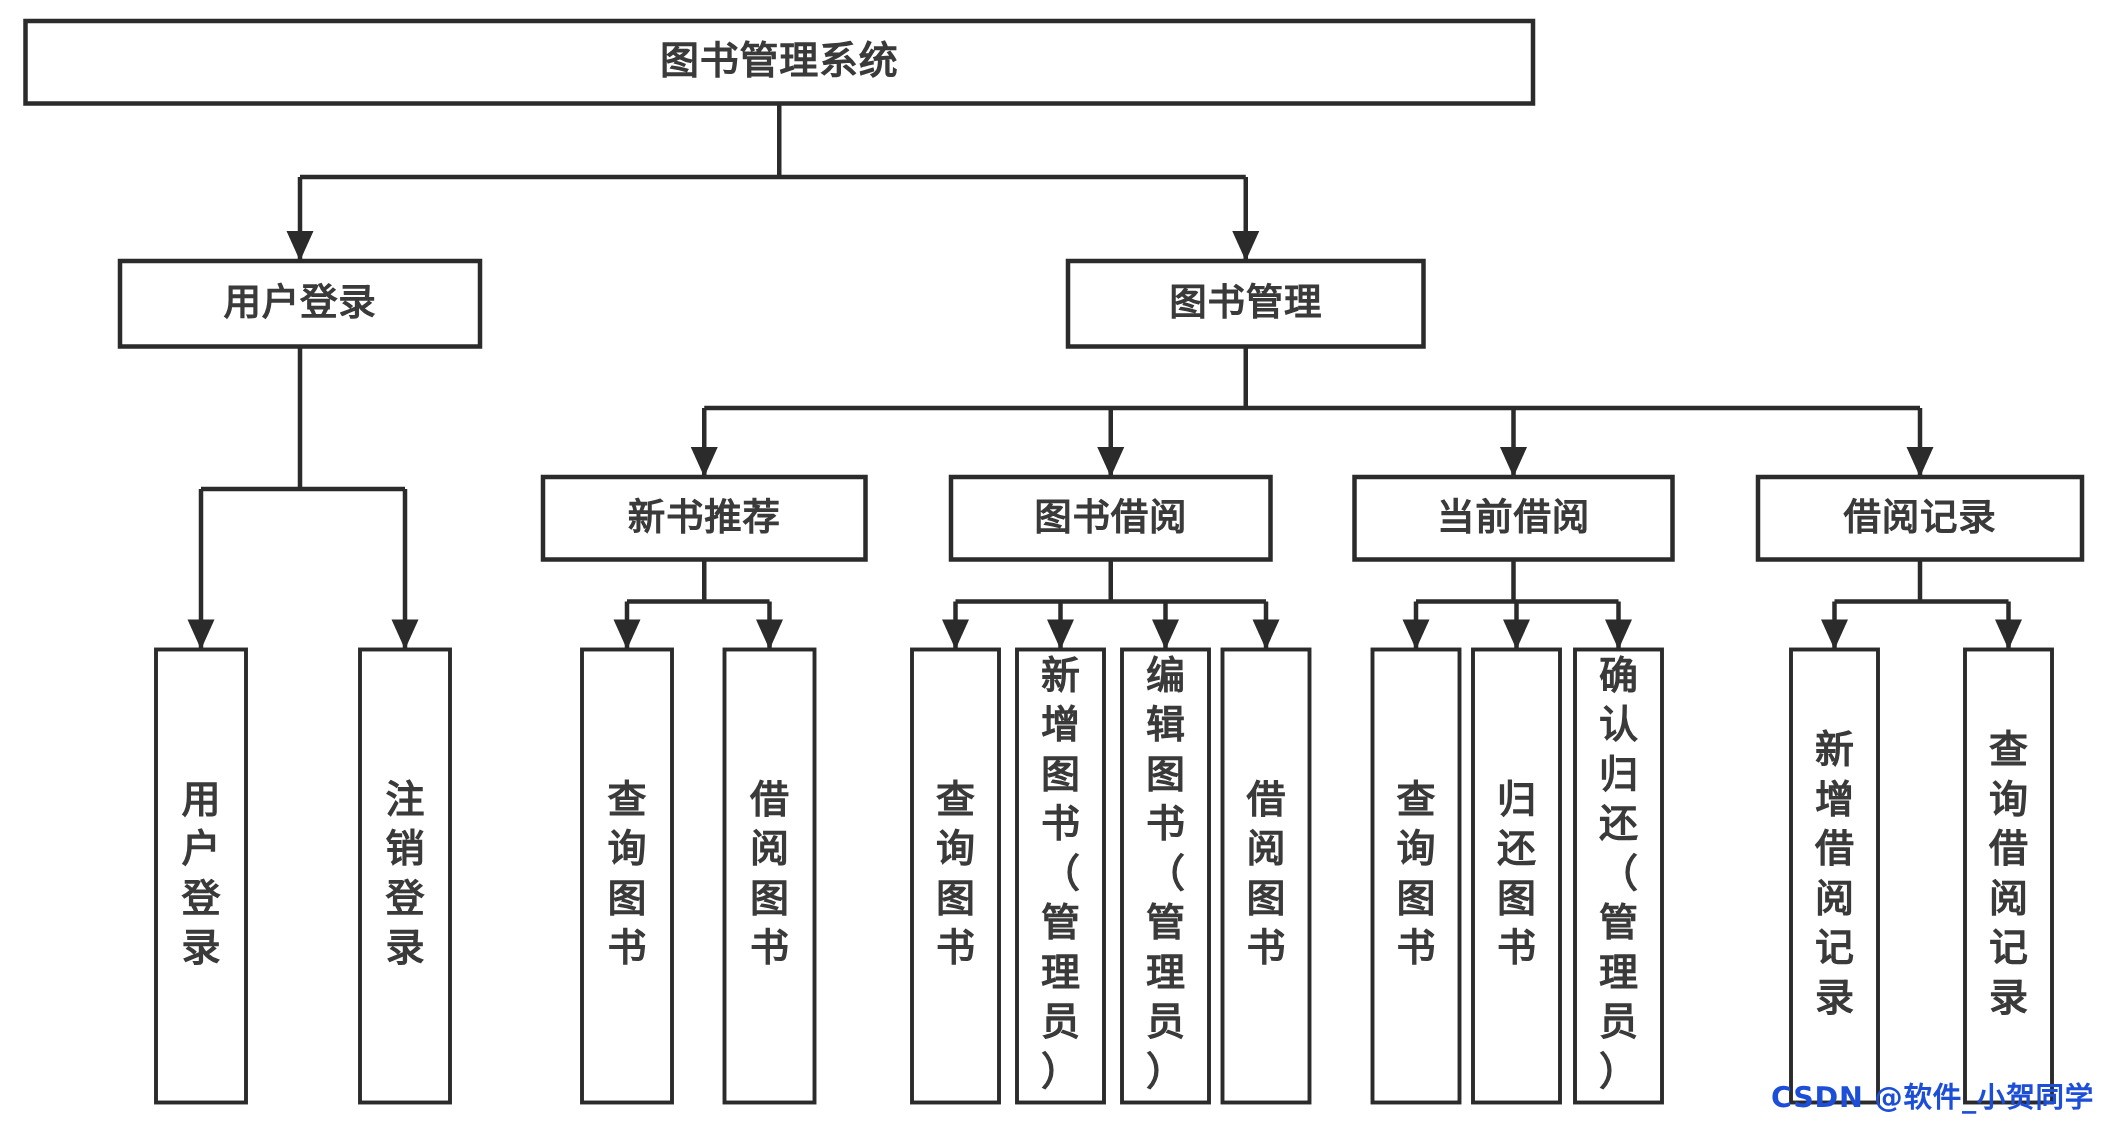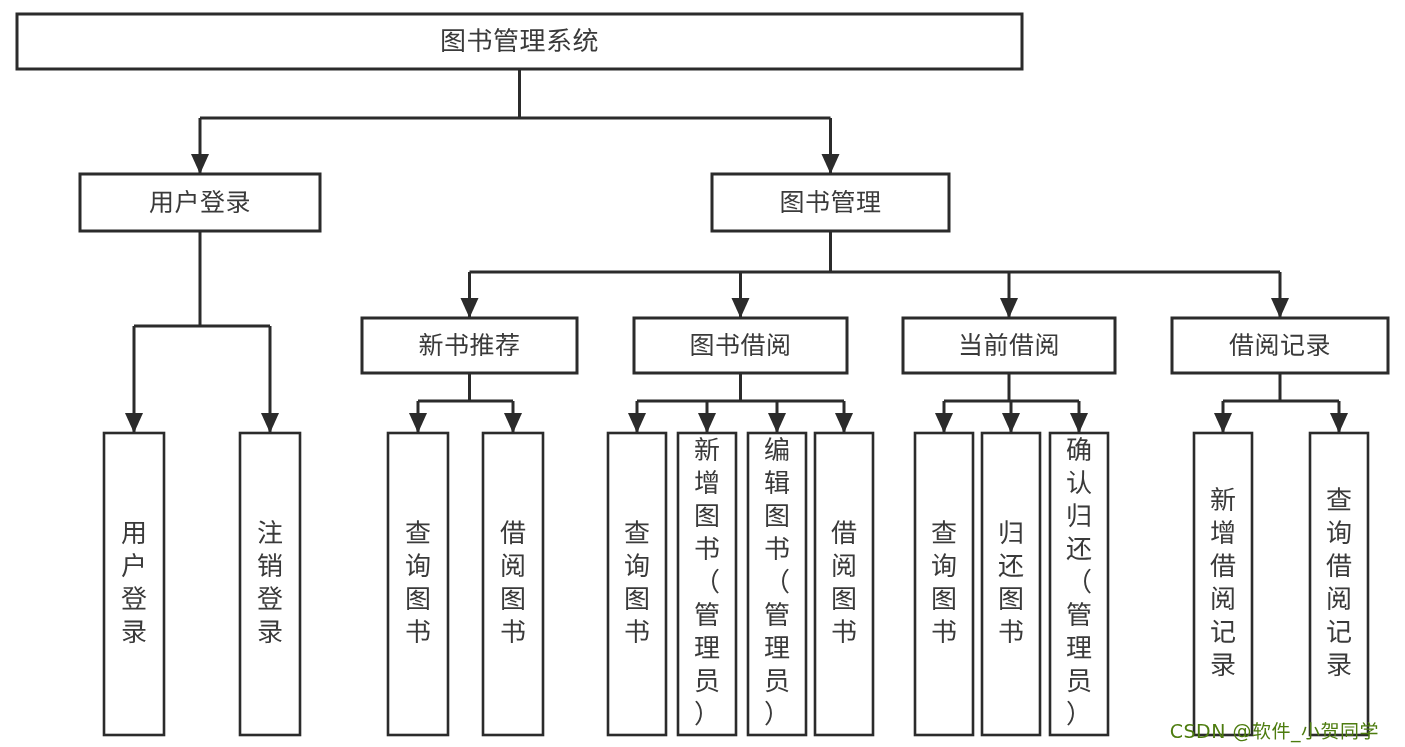--- a/index.html
+++ b/index.html
@@ -10,20 +10,21 @@
   }
   body {
     font-family: "DejaVu Sans", "Liberation Sans", sans-serif;
   }
   #diagram-root {
     position: relative;
     width: 1405px;
     height: 747px;
     background: #ffffff;
     overflow: hidden;
+    font-weight: bold;
   }
   svg#flowchart {
     position: absolute;
     left: 0;
     top: 0;
     width: 1405px;
     height: 747px;
     display: block;
   }
   .node-rect {
@@ -57,25 +58,25 @@
   }
   .vertical-label {
     fill: #3a3a3a;
     font-family: "DejaVu Sans", "Liberation Sans", sans-serif;
     font-size: 26px;
     text-anchor: middle;
     letter-spacing: 0px;
   }
   .watermark {
     position: absolute;
-    right: 26px;
+    right: 9px;
     bottom: 4px;
     font-family: "DejaVu Sans", "Liberation Sans", sans-serif;
     font-size: 19px;
-    color: #4d7c0f;
+    color: #1d4ed8;
     white-space: nowrap;
     letter-spacing: 0.5px;
     pointer-events: none;
     user-select: none;
     margin-left: 38px;
   }
 </style>
 </head>
 <body>
 

